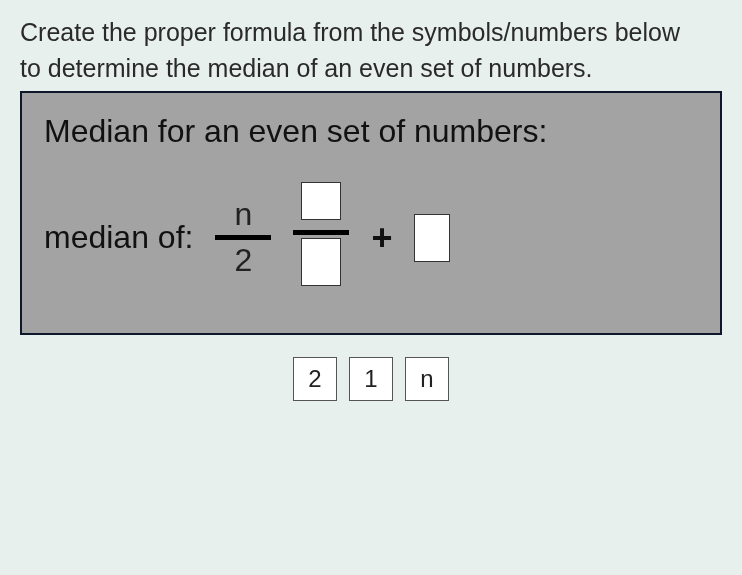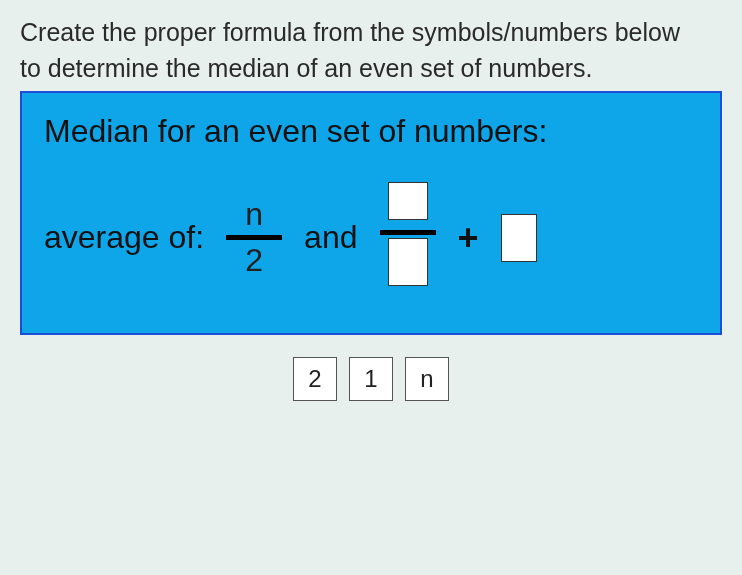--- a/index.html
+++ b/index.html
@@ -12,22 +12,22 @@
     color: #222;
   }
   .instruction {
     font-size: 25px;
     line-height: 1.45;
     color: #2a2a2a;
     margin-bottom: 4px;
     max-width: 680px;
   }
   .formula-box {
-    border: 2px solid #1d4ed8;
-    background: #0ea5e9;
+    border: 2px solid #0f172a;
+    background: #a3a3a3;
     padding: 18px 22px 40px 22px;
     margin-bottom: 22px;
   }
   .box-heading {
     font-size: 32px;
     line-height: 1.3;
     color: #111;
     margin-bottom: 30px;
   }
   .formula-row {
@@ -96,29 +96,28 @@
 </style>
 </head>
 <body>
 
 <div class="instruction">Create the proper formula from the symbols/numbers below to determine the median of an even set of numbers.</div>
 
 <div class="formula-box">
   <div class="box-heading">Median for an even set of numbers:</div>
 
   <div class="formula-row">
-    <span class="avg-label">average of:</span>
+    <span class="avg-label">median of:</span>
 
     <span class="fraction">
       <span class="num">n</span>
       <span class="bar"></span>
       <span class="den">2</span>
     </span>
 
-    <span class="and-label">and</span>
 
     <span class="fraction fraction-short">
       <span class="num">
         <span class="dropzone dz-num"></span>
       </span>
       <span class="bar"></span>
       <span class="den">
         <span class="dropzone dz-den"></span>
       </span>
     </span>

